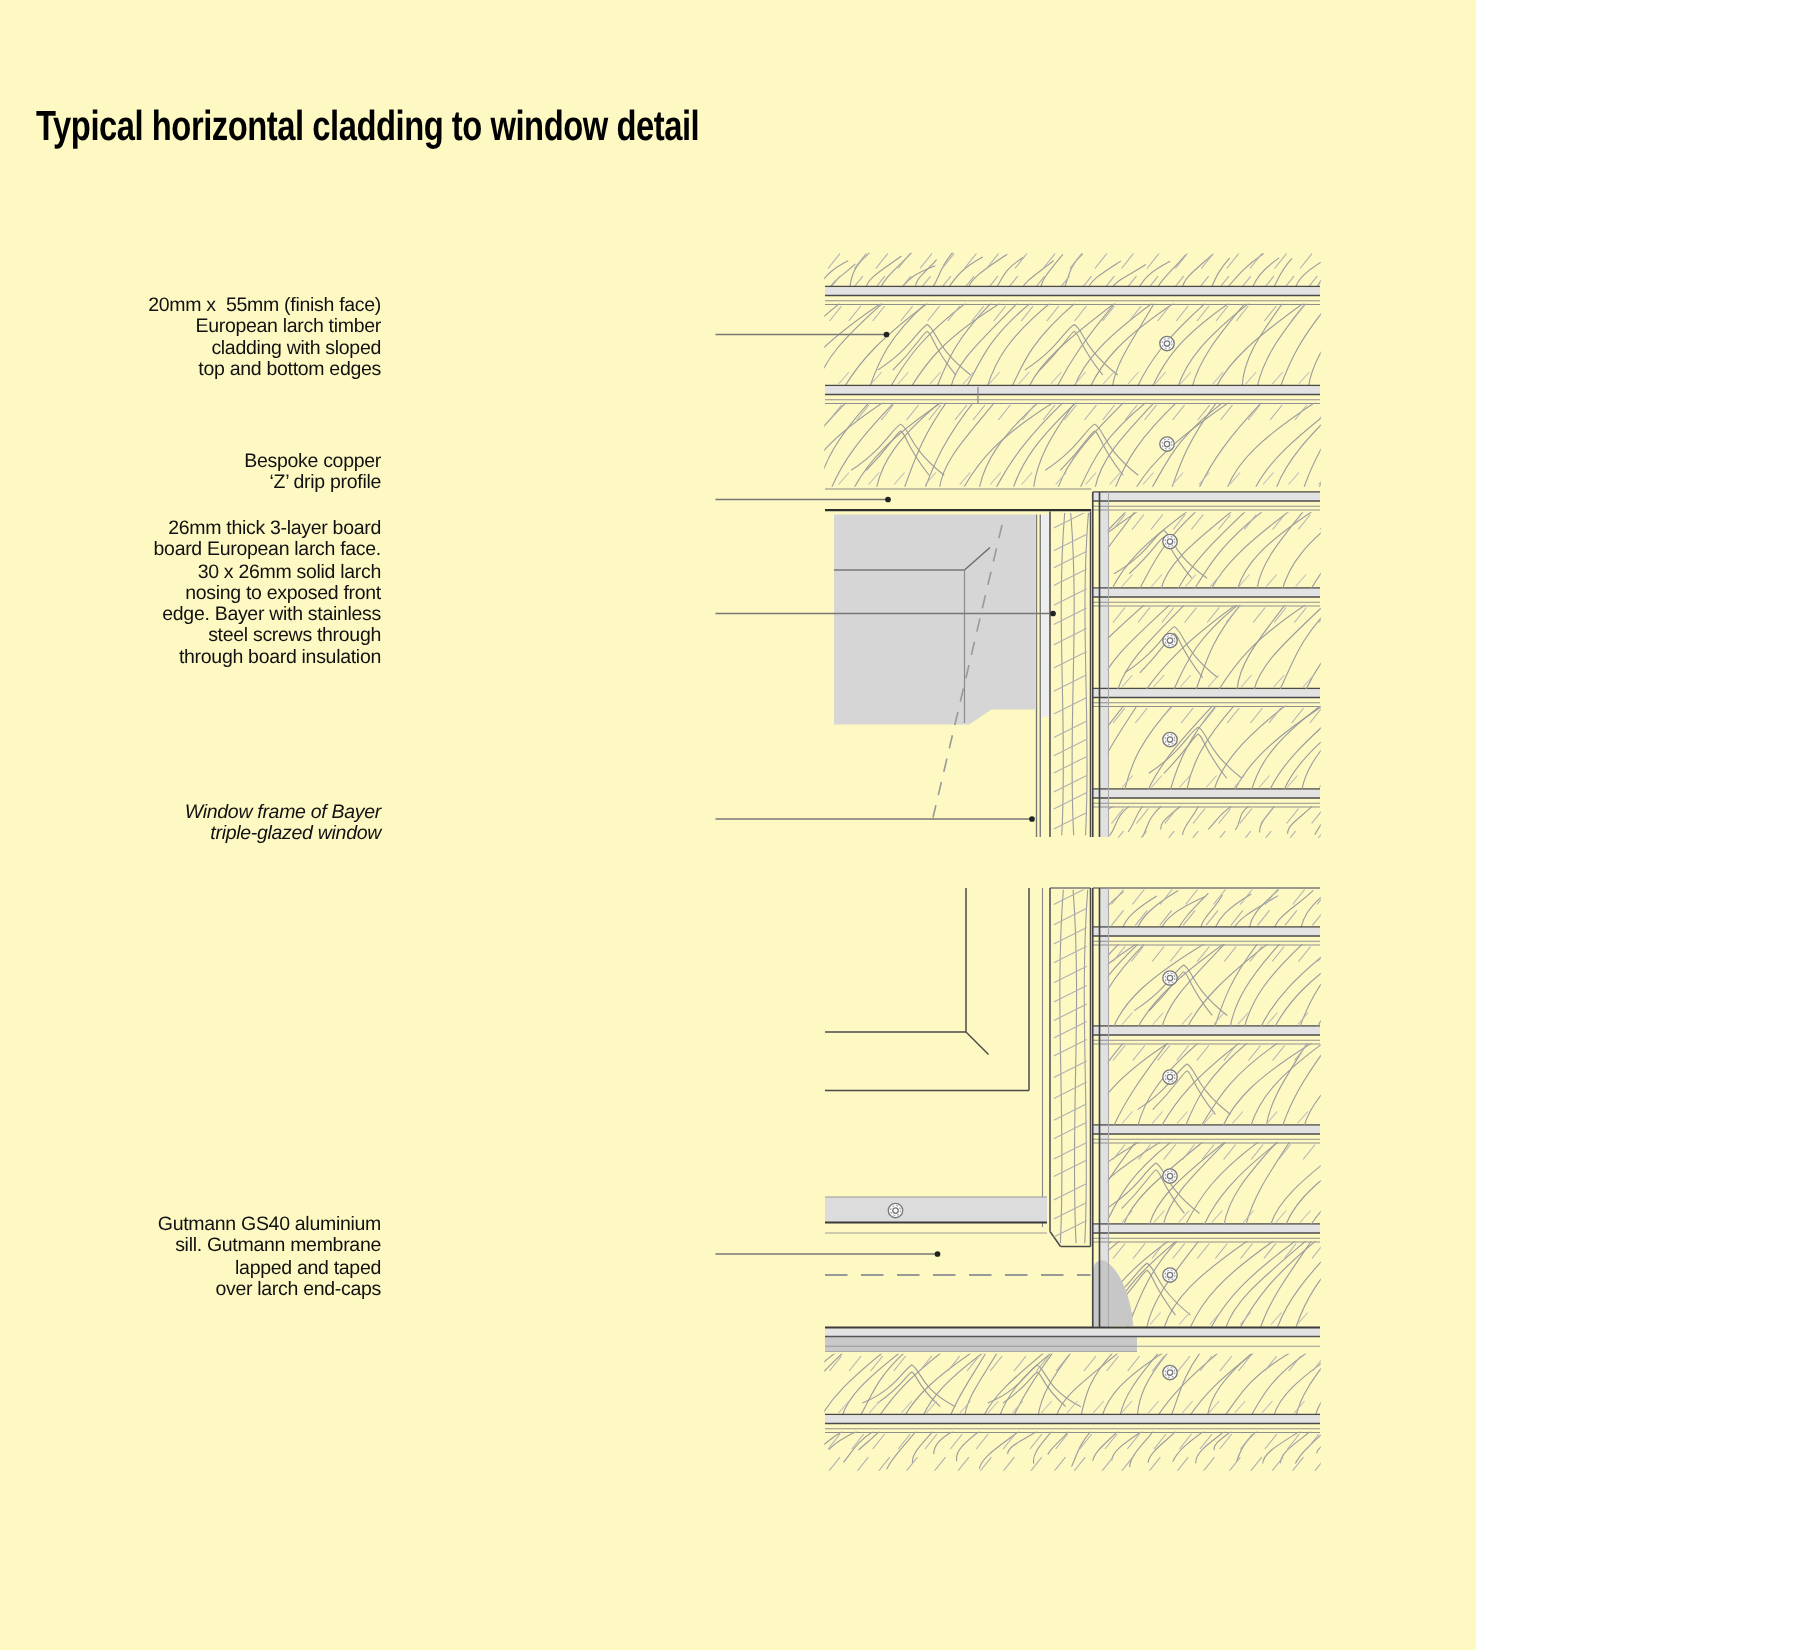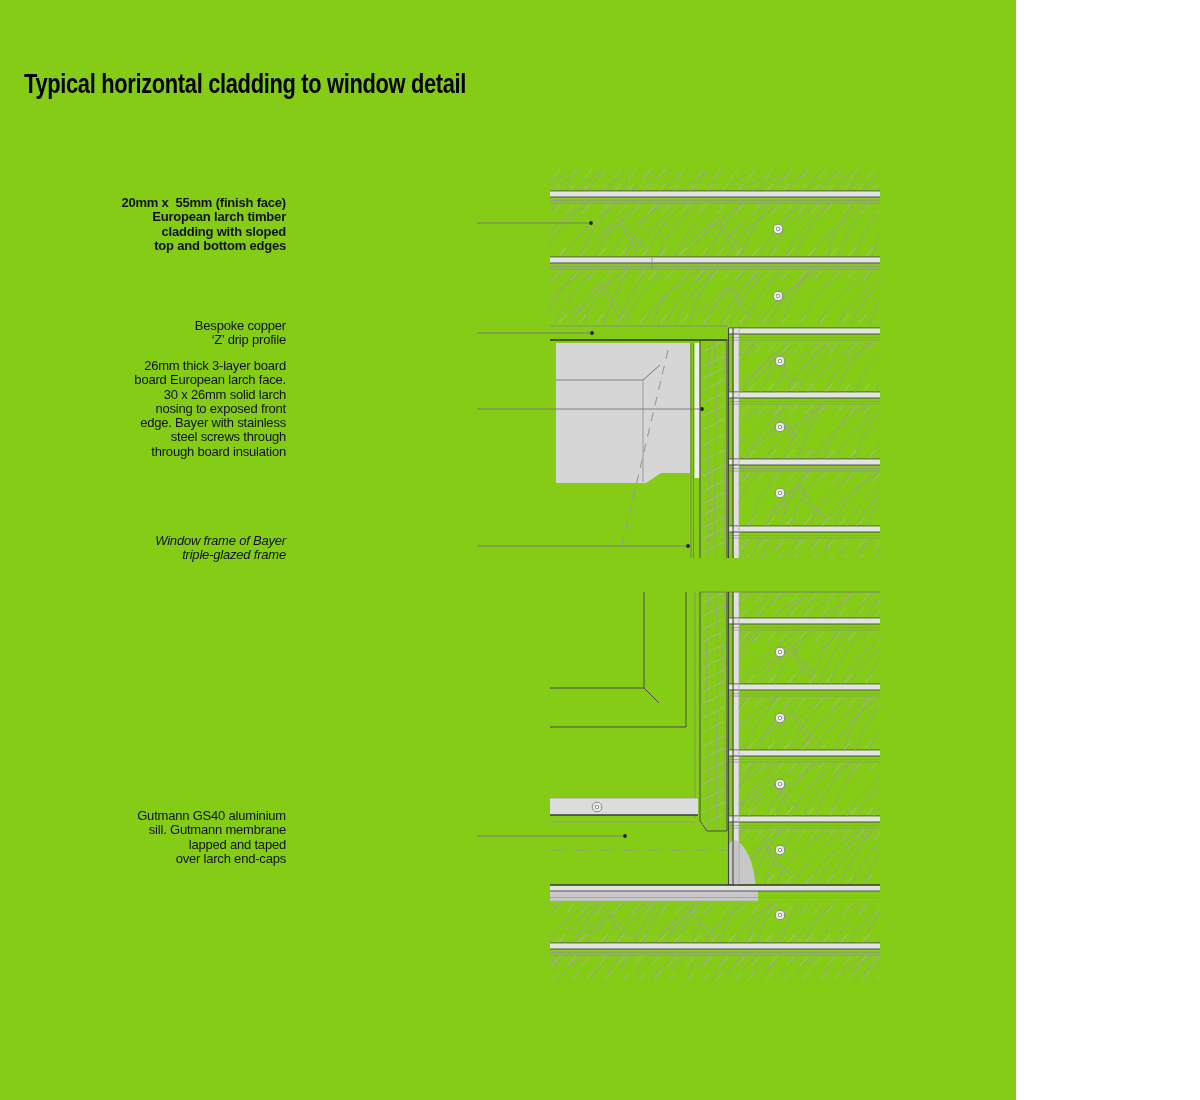--- a/index.html
+++ b/index.html
@@ -1,18 +1,18 @@
 <!DOCTYPE html>
 <html><head>
 <meta charset="utf-8">
 <style>
   html,body { margin:0; padding:0; background:#ffffff; }
   .page {
-    position:relative; width:984px; height:1100px; background:#84cc16;
-    font-family:"Liberation Sans", sans-serif; color:#111; overflow:hidden;padding-left:32px;
+    position:relative; width:984px; height:1100px; background:#fef9c3;
+    font-family:"Liberation Sans", sans-serif; color:#111; overflow:hidden;
   }
   .title {
     position:absolute; left:24px; top:68px; margin:0;
     font-size:28px; font-weight:700; letter-spacing:-0.4px; color:#000;
     white-space:nowrap; transform:scaleX(0.78); transform-origin:left center;
   }
   .drawing { position:absolute; left:0; top:0; }
   .ann {
     position:absolute; text-align:right;
     font-size:13px; line-height:14.3px; letter-spacing:-0.2px; color:#111;
@@ -1012,42 +1012,42 @@
           <circle cx="688" cy="546" r="1.9" fill="#222222"></circle>
         </g>
         <g>
           <line x1="477" y1="836" x2="625" y2="836" stroke="#777777" stroke-width="0.9" fill="none"></line>
           <circle cx="625" cy="836" r="1.9" fill="#222222"></circle>
         </g>
       </g>
     </svg>
 
   <div id="annotations">
-    <div class="ann" style="right: 730px; top: 196px; font-weight: bold;">
+    <div class="ann" style="right: 730px; top: 196px;">
         <div>20mm x  55mm (finish face)</div>
         <div>European larch timber</div>
         <div>cladding with sloped</div>
         <div>top and bottom edges</div>
       </div>
-    <div class="ann" style="right: 730px; top: 319px; text-align: right;">
+    <div class="ann" style="right: 730px; top: 300px; text-align: right;">
         <div>Bespoke copper</div>
         <div>‘Z’ drip profile</div>
       </div>
-    <div class="ann" style="right: 730px; top: 359px;">
+    <div class="ann" style="right: 730px; top: 345px;">
         <div>26mm thick 3-layer board</div>
         <div>board European larch face.</div>
         <div>30 x 26mm solid larch</div>
         <div>nosing to exposed front</div>
         <div>edge. Bayer with stainless</div>
         <div>steel screws through</div>
         <div>through board insulation</div>
       </div>
     <div class="ann" style="right: 730px; top: 534px; font-style: italic;">
         <div>Window frame of Bayer</div>
-        <div>triple-glazed frame</div>
+        <div>triple-glazed window</div>
       </div>
     <div class="ann" style="right: 730px; top: 809px;">
         <div>Gutmann GS40 aluminium</div>
         <div>sill. Gutmann membrane</div>
         <div>lapped and taped</div>
         <div>over larch end-caps</div>
       </div>
   </div>
 
   <div>

